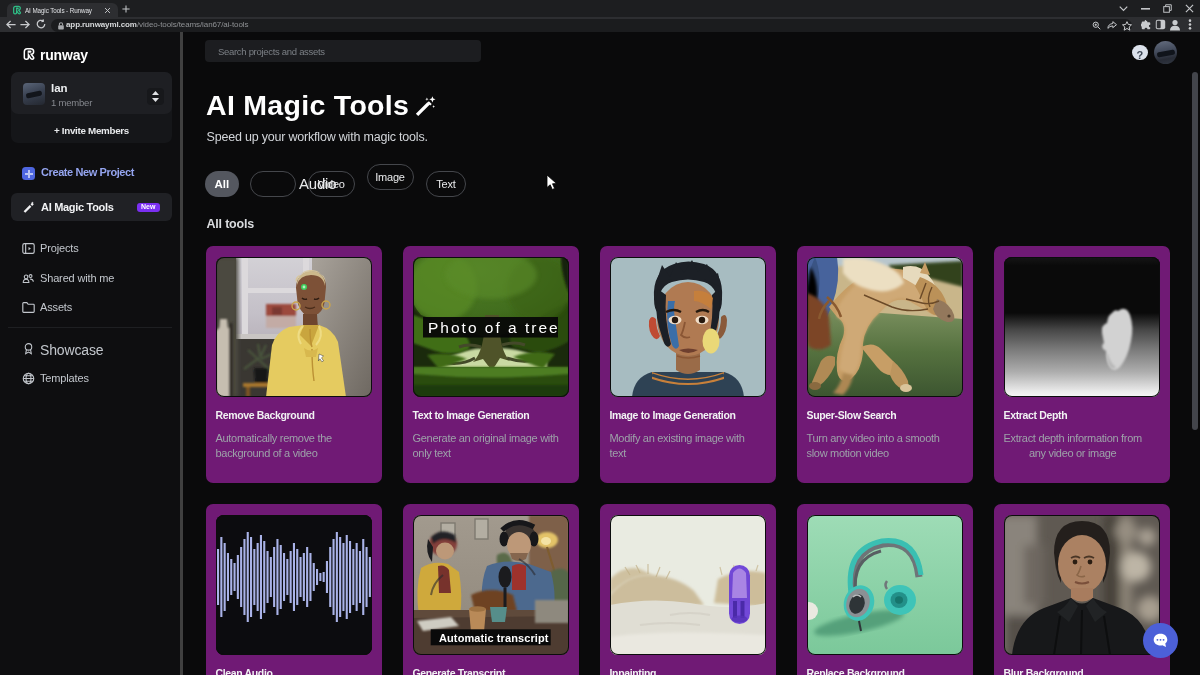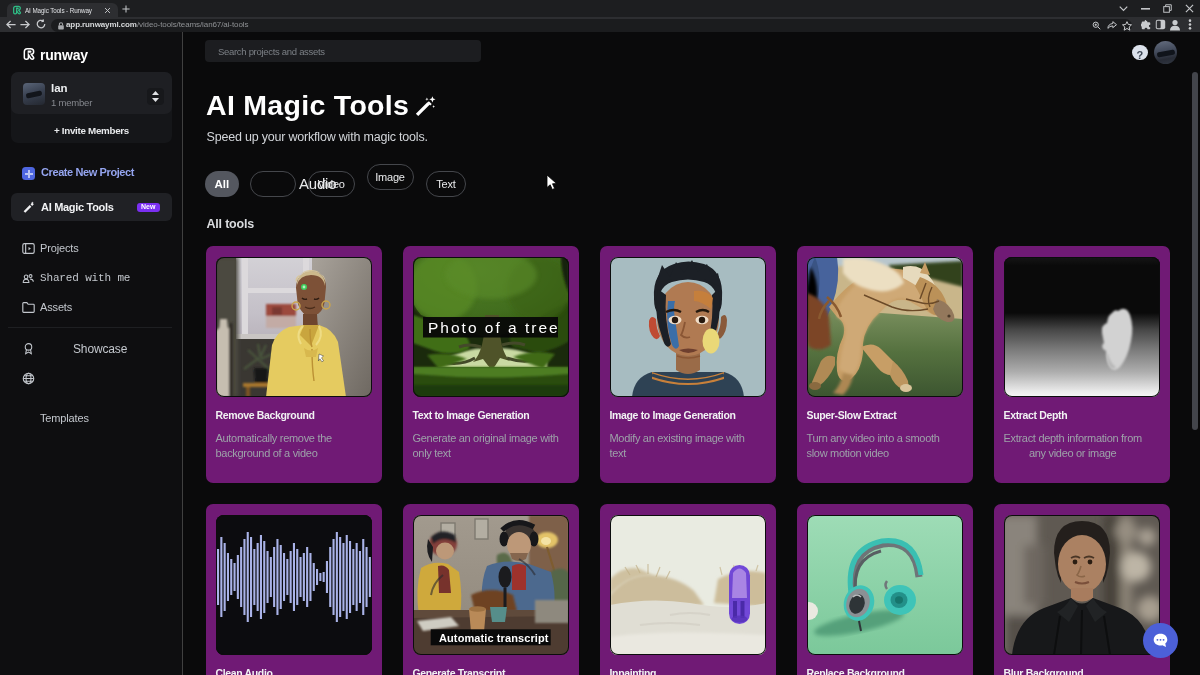--- a/index.html
+++ b/index.html
@@ -9,21 +9,21 @@
 
 #tabbar { position:absolute; top:0; left:0; width:1200px; height:17px; background:#1d1e20; }
 #tab { position:absolute; top:3px; left:7px; width:111px; height:14px; background:#2d2e31; border-radius:6px 6px 0 0; }
 #tabtitle { position:absolute; top:3.5px; left:18px; font-size:6.3px; letter-spacing:-0.1px; color:#dfe1e4; white-space:nowrap; }
 #toolbar { position:absolute; top:17px; left:0; width:1200px; height:15px; background:#2d2e31; }
 #urlpill { position:absolute; top:18.5px; left:51px; width:1081px; height:13px; background:#1b1c1e; border-radius:6.5px; }
 #urltext { position:absolute; top:1.5px; left:15px; font-size:8px; letter-spacing:-0.1px; color:#d6d8da; white-space:nowrap; font-weight:bold; }
 #urltext span { color:#8f9194; font-weight:normal; }
 
 #app { position:absolute; top:32px; left:0; width:1200px; height:643px; background:#0a0a0b; }
-#sidebar { position:absolute; top:0; left:0; width:183px; height:643px; background:#0e0e10; border-right:1px solid #404040; }
+#sidebar { position:absolute; top:0; left:0; width:183px; height:643px; background:#0e0e10; border-right:3px solid #404040; }
 #main { position:absolute; top:0; left:184px; width:1057px; height:643px; }
 .abs { position:absolute; }
 .card { position:absolute; width:176px; height:237px; background:#701a75; border-radius:7px; }
 .cimg { position:absolute; left:10px; top:11px; width:156px; height:140px; border-radius:8px; overflow:hidden; background:#1a1a1c; }
 .ct { position:absolute; left:10px; top:162.5px; font-size:10.5px; font-weight:bold; color:#f1f2f3; letter-spacing:-0.35px; white-space:nowrap; }
 .cd { position:absolute; left:10px; top:185px; font-size:11px; color:#9da2a9; line-height:14.5px; letter-spacing:-0.3px; white-space:nowrap; }
 </style>
 </head>
 <body>
 <div id="stage">
@@ -129,25 +129,25 @@
       <div class="abs" style="left:22px;top:168px;width:13px;height:13px;">
         <svg width="13" height="13" viewBox="0 0 16 16">
             <path d="M2 14 L9.5 6.5 L11.5 8.5 L4 16 Z M10.5 5.5 L12.5 3.5 L14.5 5.5 L12.5 7.5 Z" fill="#f0f1f3" transform="translate(0,-1.5)"></path>
             <path d="M12.8 0.5 l0.5 1.4 1.4 0.5 -1.4 0.5 -0.5 1.4 -0.5 -1.4 -1.4 -0.5 1.4 -0.5 Z" fill="#f0f1f3"></path>
           </svg>
       </div>
       <div class="abs" style="left:41px;top:169px;font-size:11px;font-weight:bold;color:#f2f3f5;letter-spacing:-0.3px;">AI Magic Tools</div>
       <div class="abs" style="left:137px;top:170.5px;width:23px;height:9.5px;background:#7b2ff2;border-radius:3px;"></div>
       <div class="abs" style="left:141px;top:171px;font-size:7px;font-weight:bold;color:#fff;">New</div>
       <div class="abs" style="left:40px;top:210px;font-size:11px;color:#c3c7cd;letter-spacing:-0.15px;text-align:right;">Projects</div>
-      <div class="abs" style="left:40px;top:240px;font-size:11px;color:#c3c7cd;letter-spacing:-0.15px;font-family:Liberation Mono, monospace;">Shared with me</div>
+      <div class="abs" style="left:40px;top:240px;font-size:11px;color:#c3c7cd;letter-spacing:-0.15px;">Shared with me</div>
       <div class="abs" style="left:40px;top:269px;font-size:11px;color:#c3c7cd;letter-spacing:-0.15px;">Assets</div>
       <div class="abs" style="left:8px;top:295px;width:164px;height:1px;background:#1e1f22;"></div>
-      <div class="abs" style="left:40px;top:310px;font-size:12px;color:#c3c7cd;letter-spacing:-0.15px;margin-left:33px;">Showcase</div>
-      <div class="abs" style="left:40px;top:340px;font-size:11px;color:#c3c7cd;letter-spacing:-0.15px;margin-top:40px;">Templates</div>
+      <div class="abs" style="left:40px;top:310px;font-size:14px;color:#c3c7cd;letter-spacing:-0.15px;">Showcase</div>
+      <div class="abs" style="left:40px;top:340px;font-size:11px;color:#c3c7cd;letter-spacing:-0.15px;">Templates</div>
       <svg class="abs" style="left:22px;top:210px;" width="13" height="13" viewBox="0 0 16 16">
           <rect x="1" y="2" width="14" height="12" rx="2" fill="none" stroke="#c3c7cd" stroke-width="1.4"></rect>
           <path d="M4.5 2 L4.5 14" stroke="#c3c7cd" stroke-width="1.4"></path>
           <path d="M8 6 L11 8 L8 10 Z" fill="#c3c7cd"></path>
         </svg>
       <svg class="abs" style="left:22px;top:240px;" width="13" height="13" viewBox="0 0 16 16">
           <circle cx="5" cy="6" r="2.2" fill="none" stroke="#c3c7cd" stroke-width="1.3"></circle>
           <circle cx="10.5" cy="5" r="1.8" fill="none" stroke="#c3c7cd" stroke-width="1.3"></circle>
           <path d="M1.5 13 Q1.5 9 5 9 Q8.5 9 8.5 13 Z" fill="none" stroke="#c3c7cd" stroke-width="1.3"></path>
           <path d="M10 8.8 Q13.5 8.5 14 12" fill="none" stroke="#c3c7cd" stroke-width="1.3"></path>
@@ -358,21 +358,21 @@
           <path d="M54 90 Q66 84 74 92 L86 104 Q94 112 88 118 Q78 120 70 110 Z" fill="#c79e66"></path>
           <path d="M86 104 Q96 112 101 124 Q103 132 95 132 Q87 128 83 118 Z" fill="#bc955e"></path>
           <ellipse cx="99" cy="131" rx="6" ry="4" fill="#d9c49a"></ellipse>
           <path d="M28 108 Q22 122 12 129 Q4 133 5 125 L14 104 Q20 96 28 100 Z" fill="#b08a55"></path>
           <ellipse cx="8" cy="129" rx="6" ry="4" fill="#8a6a40"></ellipse>
           <path d="M36 116 Q34 128 26 136 L36 138 Q44 130 46 118 Z" fill="#ad8752" filter="url(#b4)"></path>
           <path d="M119 26 L113 42 M125 30 Q119 42 123 50 M132 44 Q123 48 115 46 L99 42 M121 52 Q101 56 85 50 L57 38" stroke="#6b4a28" stroke-width="1.4" fill="none"></path>
           <path d="M20 40 Q30 48 34 60 M22 44 Q14 52 12 62" stroke="#8a5a30" stroke-width="2.5" fill="none"></path>
           <rect width="156" height="140" fill="none" stroke="#0c0c0d" stroke-width="2" rx="8"></rect>
         </svg></div>
-        <div class="ct">Super-Slow Extract</div>
+        <div class="ct">Super-Slow Search</div>
         <div class="cd">Turn any video into a smooth<br>slow motion video</div>
       </div>
       <div class="card" style="left:809.5px;top:214px;text-align:center;">
         <div class="cimg"><svg width="156" height="140" viewBox="0 0 156 140">
           <defs>
             <linearGradient id="dep" x1="0" y1="0" x2="0" y2="1">
                   <stop offset="0" stop-color="#161616"></stop>
                   <stop offset="0.06" stop-color="#0a0a0a"></stop>
                   <stop offset="0.40" stop-color="#0a0a0a"></stop>
                   <stop offset="0.52" stop-color="#474747"></stop>

